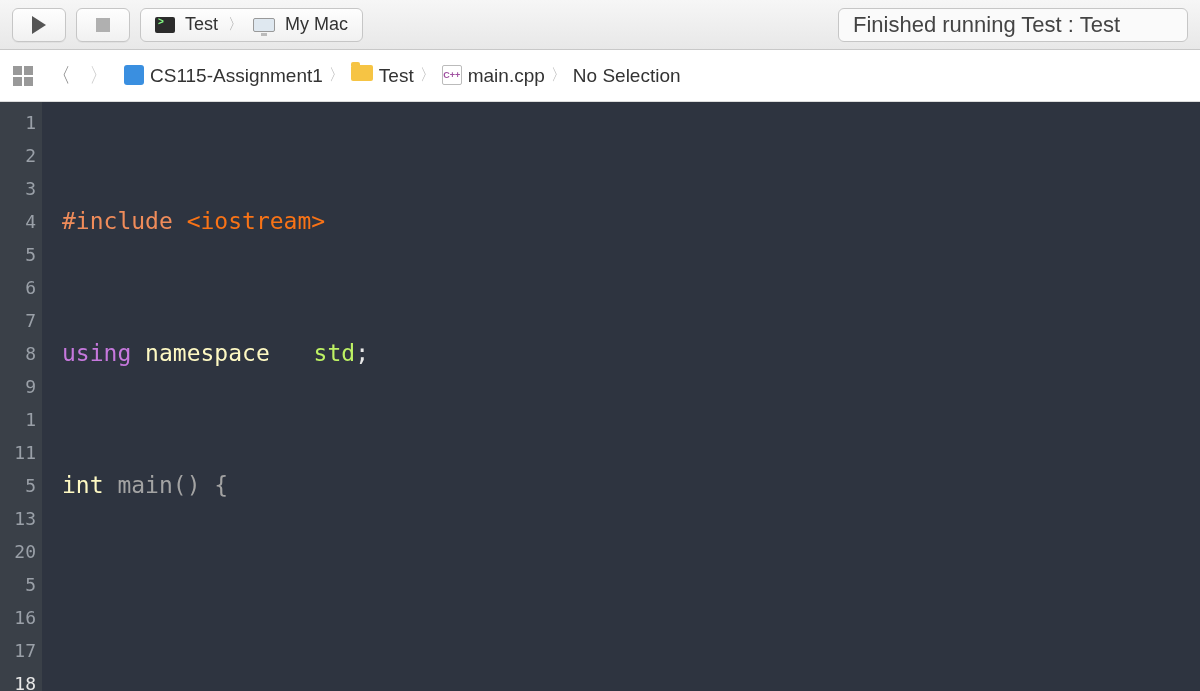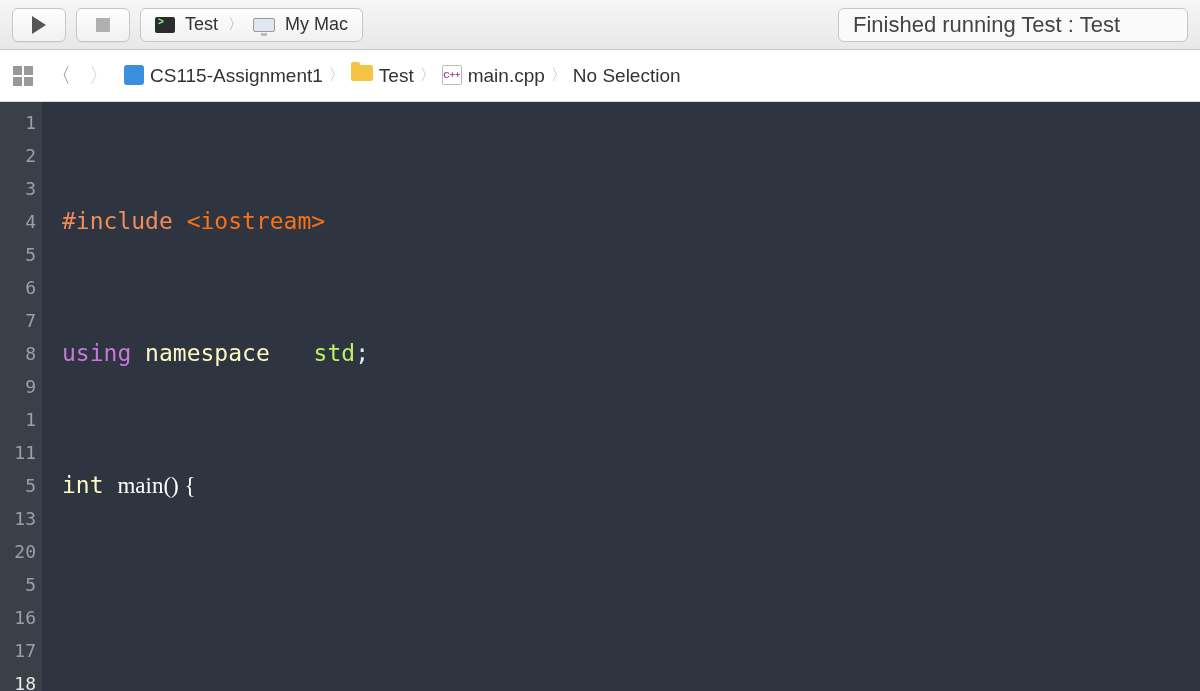--- a/index.html
+++ b/index.html
@@ -132,21 +132,21 @@
     color: #e8e8e8;
     white-space: pre;
     position: relative;
   }
   .code .line { height: 33px; }
   .tok-pre  { color: #f08c5a; text-align: center; }   
   .tok-inc  { color: #f97316; }   
   .tok-kw   { color: #c678dd; }   
   .tok-kw2  { color: #fef9c3; }   
   .tok-type { color: #bef264; margin-left: 30px; }   
-  .tok-ident{ color: #ffffff; font-family: Liberation Serif, serif; }
+  .tok-ident{ color: #a3a3a3; }
   .tok-op   { color: #e8e8e8; }
   .related-box {
     width: 20px; height: 20px;
     display: grid; grid-template-columns: 1fr 1fr; grid-template-rows: 1fr 1fr; gap: 2px;
   }
   .related-box span { background: #999; }
 </style>
 </head>
 <body>
 

